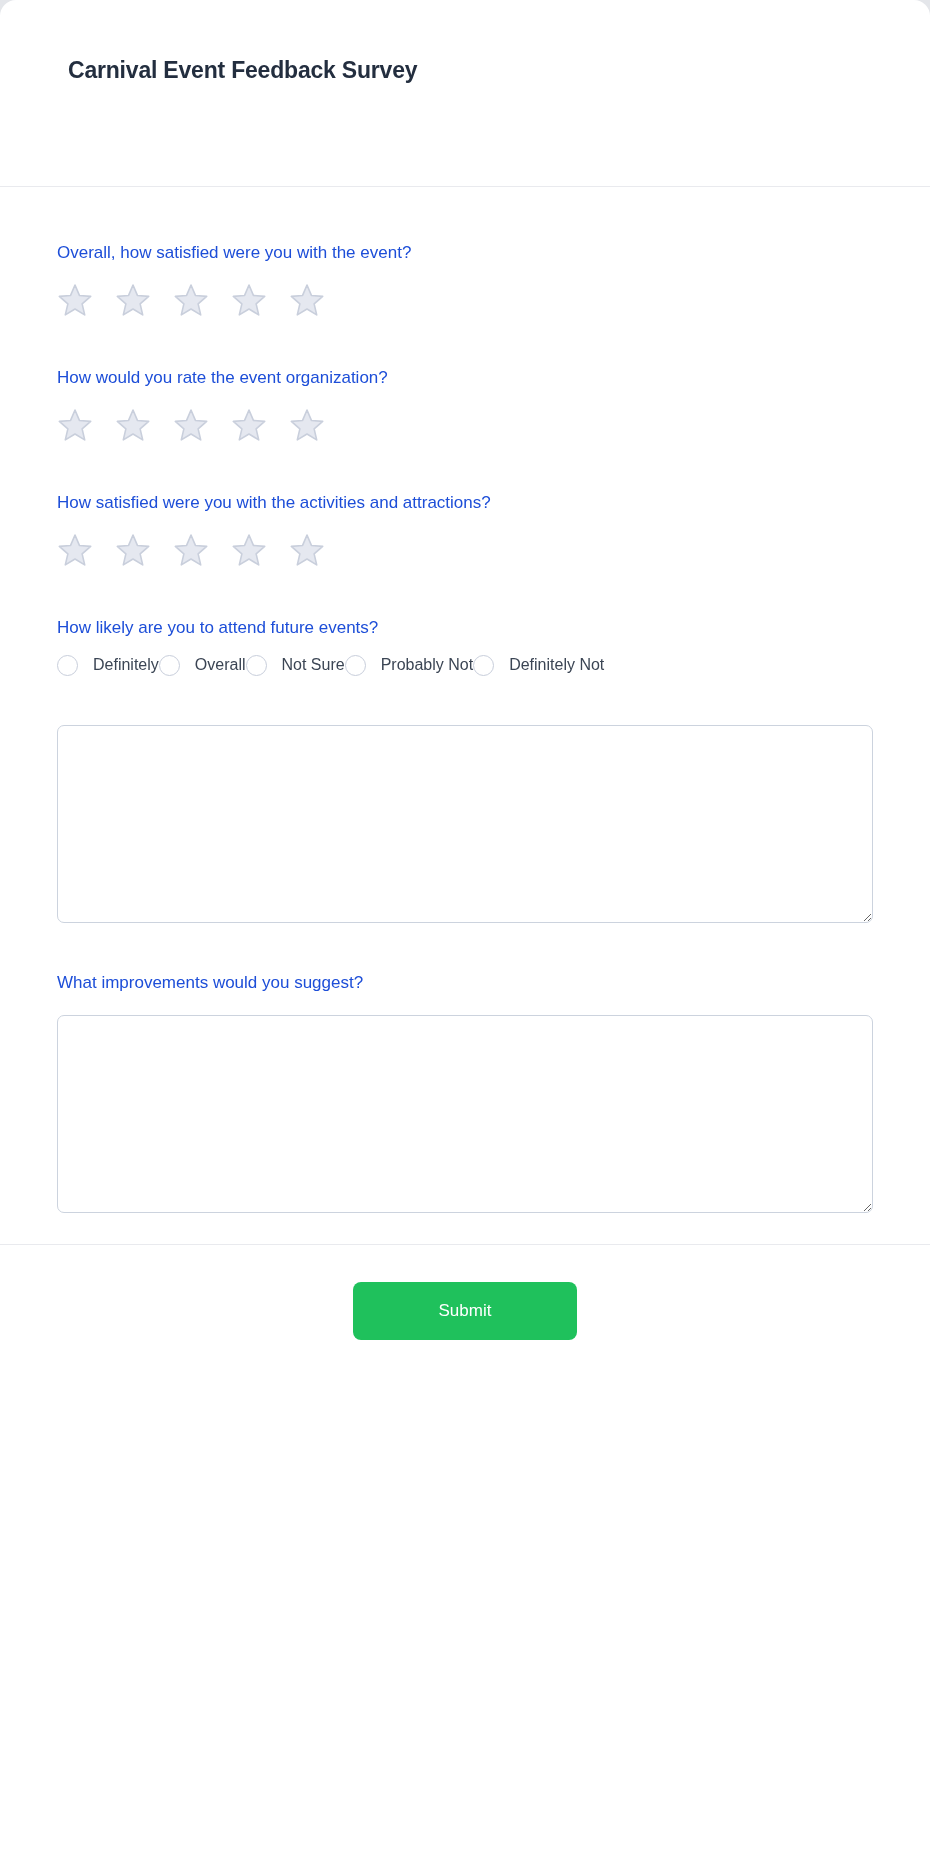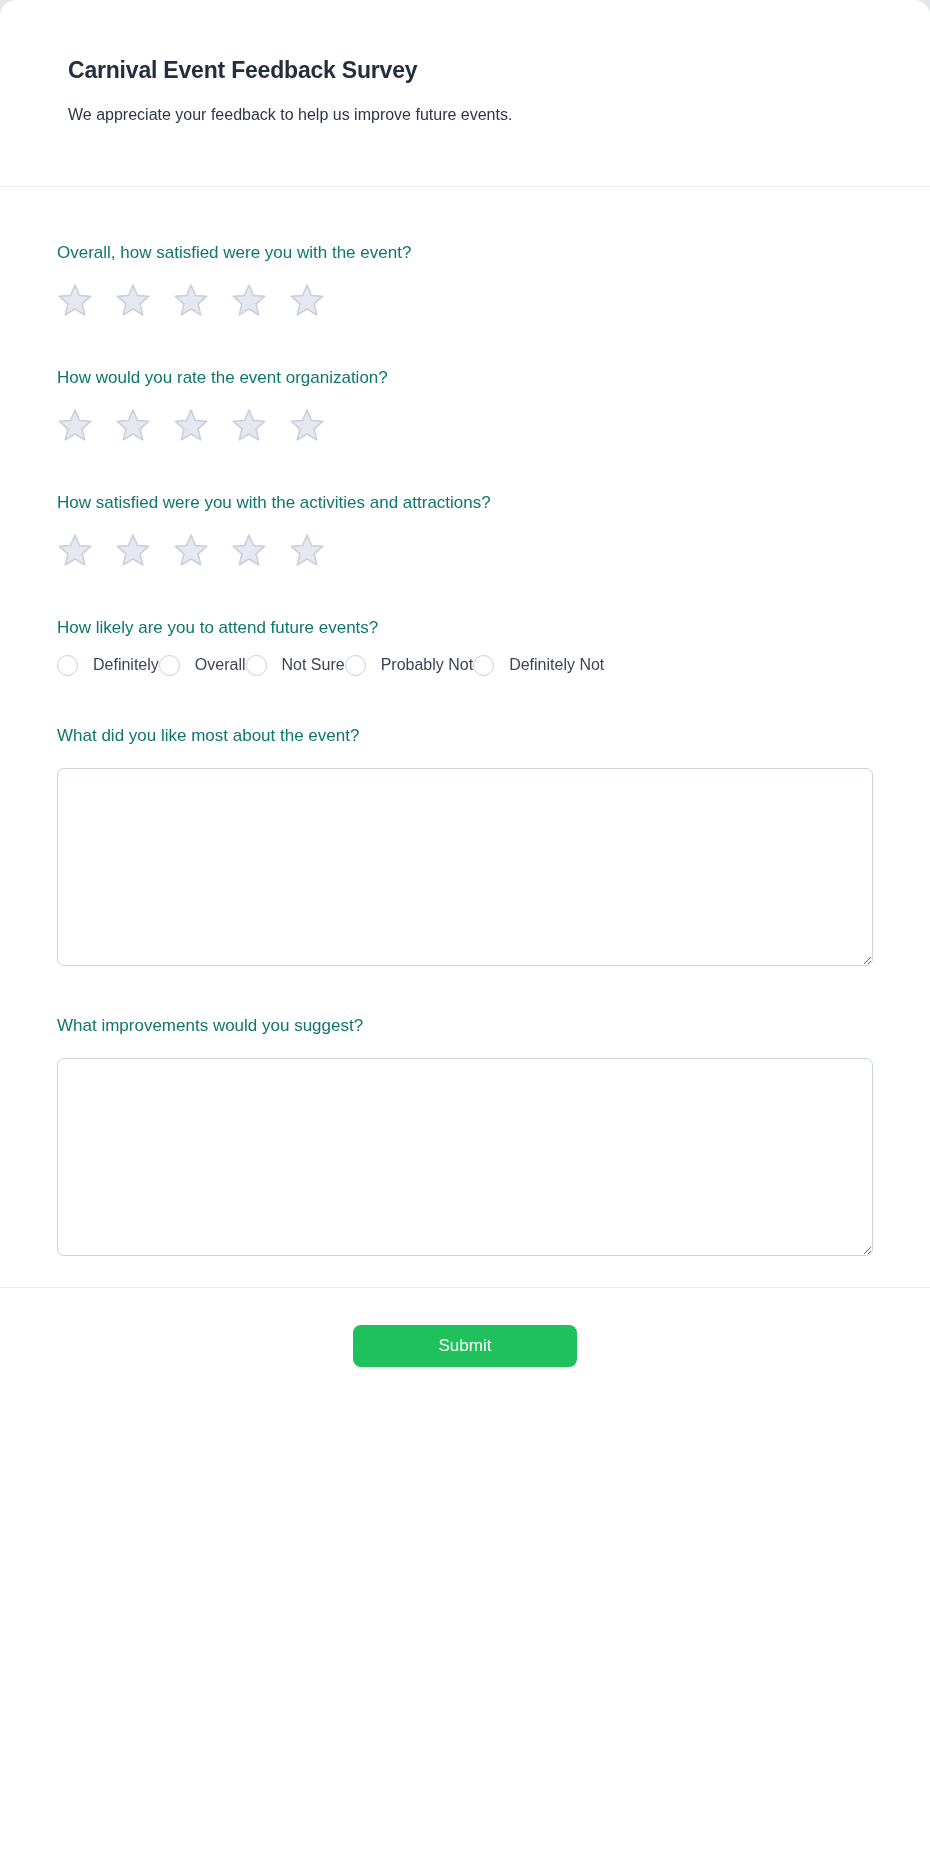--- a/index.html
+++ b/index.html
@@ -35,21 +35,21 @@
     line-height: 22px;
     color: #2c3747;
   }
   
   .form { padding: 0 57px 31px 57px; }
   .section { margin-top: 49px; }
   .section.first { margin-top: 55px; }
   .q-label {
     font-size: 17px;
     line-height: 21px;
-    color: #0f766e;
+    color: #1d4ed8;
   }
   
   .stars { margin-top: 19px; display: flex; gap: 22px; }
   .star-btn {
     width: 36px; height: 36px;
     background: none; border: none; padding: 0;
     cursor: pointer; display: block;
   }
   .star-btn svg { display: block; }
   .star-shape {
@@ -91,38 +91,37 @@
     display: block;
     background: #fff;
   }
   
   .footer {
     border-top: 1px solid #e9eaee;
     text-align: center;
   }
   .submit-btn {
     margin-top: 37px;
-    width: 224px; height: 42px;
+    width: 224px; height: 58px;
     border: none;
     border-radius: 8px;
     background: var(--accent, #1fc15c);
     color: #ffffff;
     font-family: "Liberation Sans", "DejaVu Sans", sans-serif;
     font-size: 17px;
     cursor: pointer;
   }
 </style>
 </head>
 <body>
 
 <div class="card">
 
   <div class="header">
     <h1 class="title">Carnival Event Feedback Survey</h1>
-    <p class="subtitle">We appreciate your feedback to help us improve future events.</p>
   </div>
 
   <div class="form">
 
     <div class="section first">
       <div class="q-label">Overall, how satisfied were you with the event?</div>
       <div class="stars">
         <button class="star-btn">
             <svg width="36" height="36" viewBox="0 0 36 36">
               <path class="star-shape" d="M18 3 L22.41 13.43 L33.69 14.4 L25.13 21.82 L27.70 32.85 L18 27 L8.30 32.85 L10.87 21.82 L2.31 14.4 L13.59 13.43 Z"></path>
@@ -233,21 +232,20 @@
           <span class="radio-text">Probably Not</span>
         </label>
         <label class="radio-row">
           <span class="radio-circle"></span>
           <span class="radio-text">Definitely Not</span>
         </label>
       </div>
     </div>
 
     <div class="section">
-      <div class="q-label">What did you like most about the event?</div>
       <textarea class="ta" placeholder="" style=""></textarea>
     </div>
 
     <div class="section">
       <div class="q-label">What improvements would you suggest?</div>
       <textarea class="ta" placeholder="" style=""></textarea>
     </div>
 
 
   </div>

